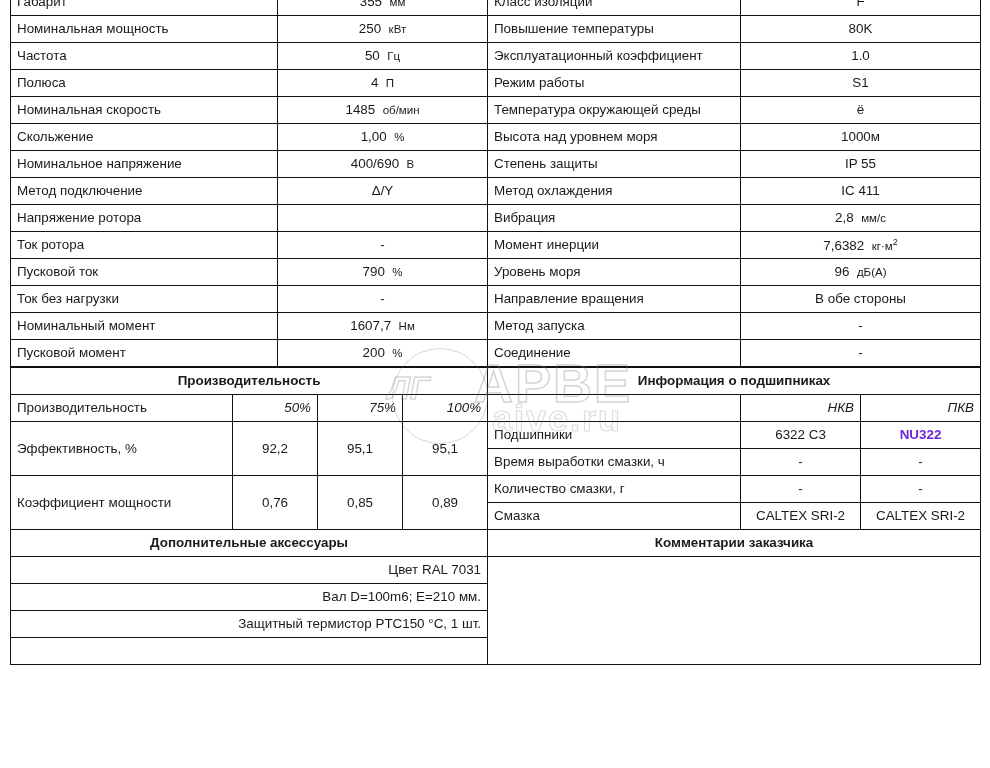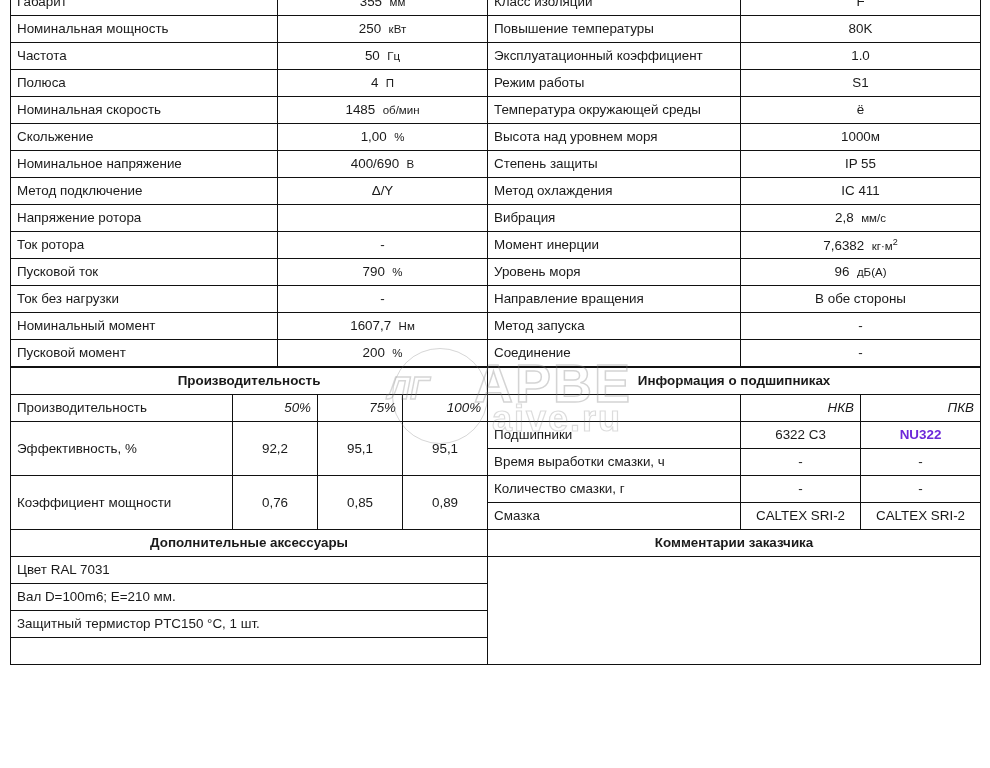--- a/index.html
+++ b/index.html
@@ -122,21 +122,21 @@
     text-align: center;
     font-size: 13.4px;
   }
 
   td.red {
     color: #6d28d9;
     font-weight: 700;
   }
 
   td.acc {
-    text-align: left;
+    text-align: right;
     font-size: 13.4px;
     height: 26px;
   }
 </style>
 </head>
 <body>
 
 <div id="watermark">
   <div class="wm-circle"></div>
   <div class="wm-mark">ЛГ</div>

